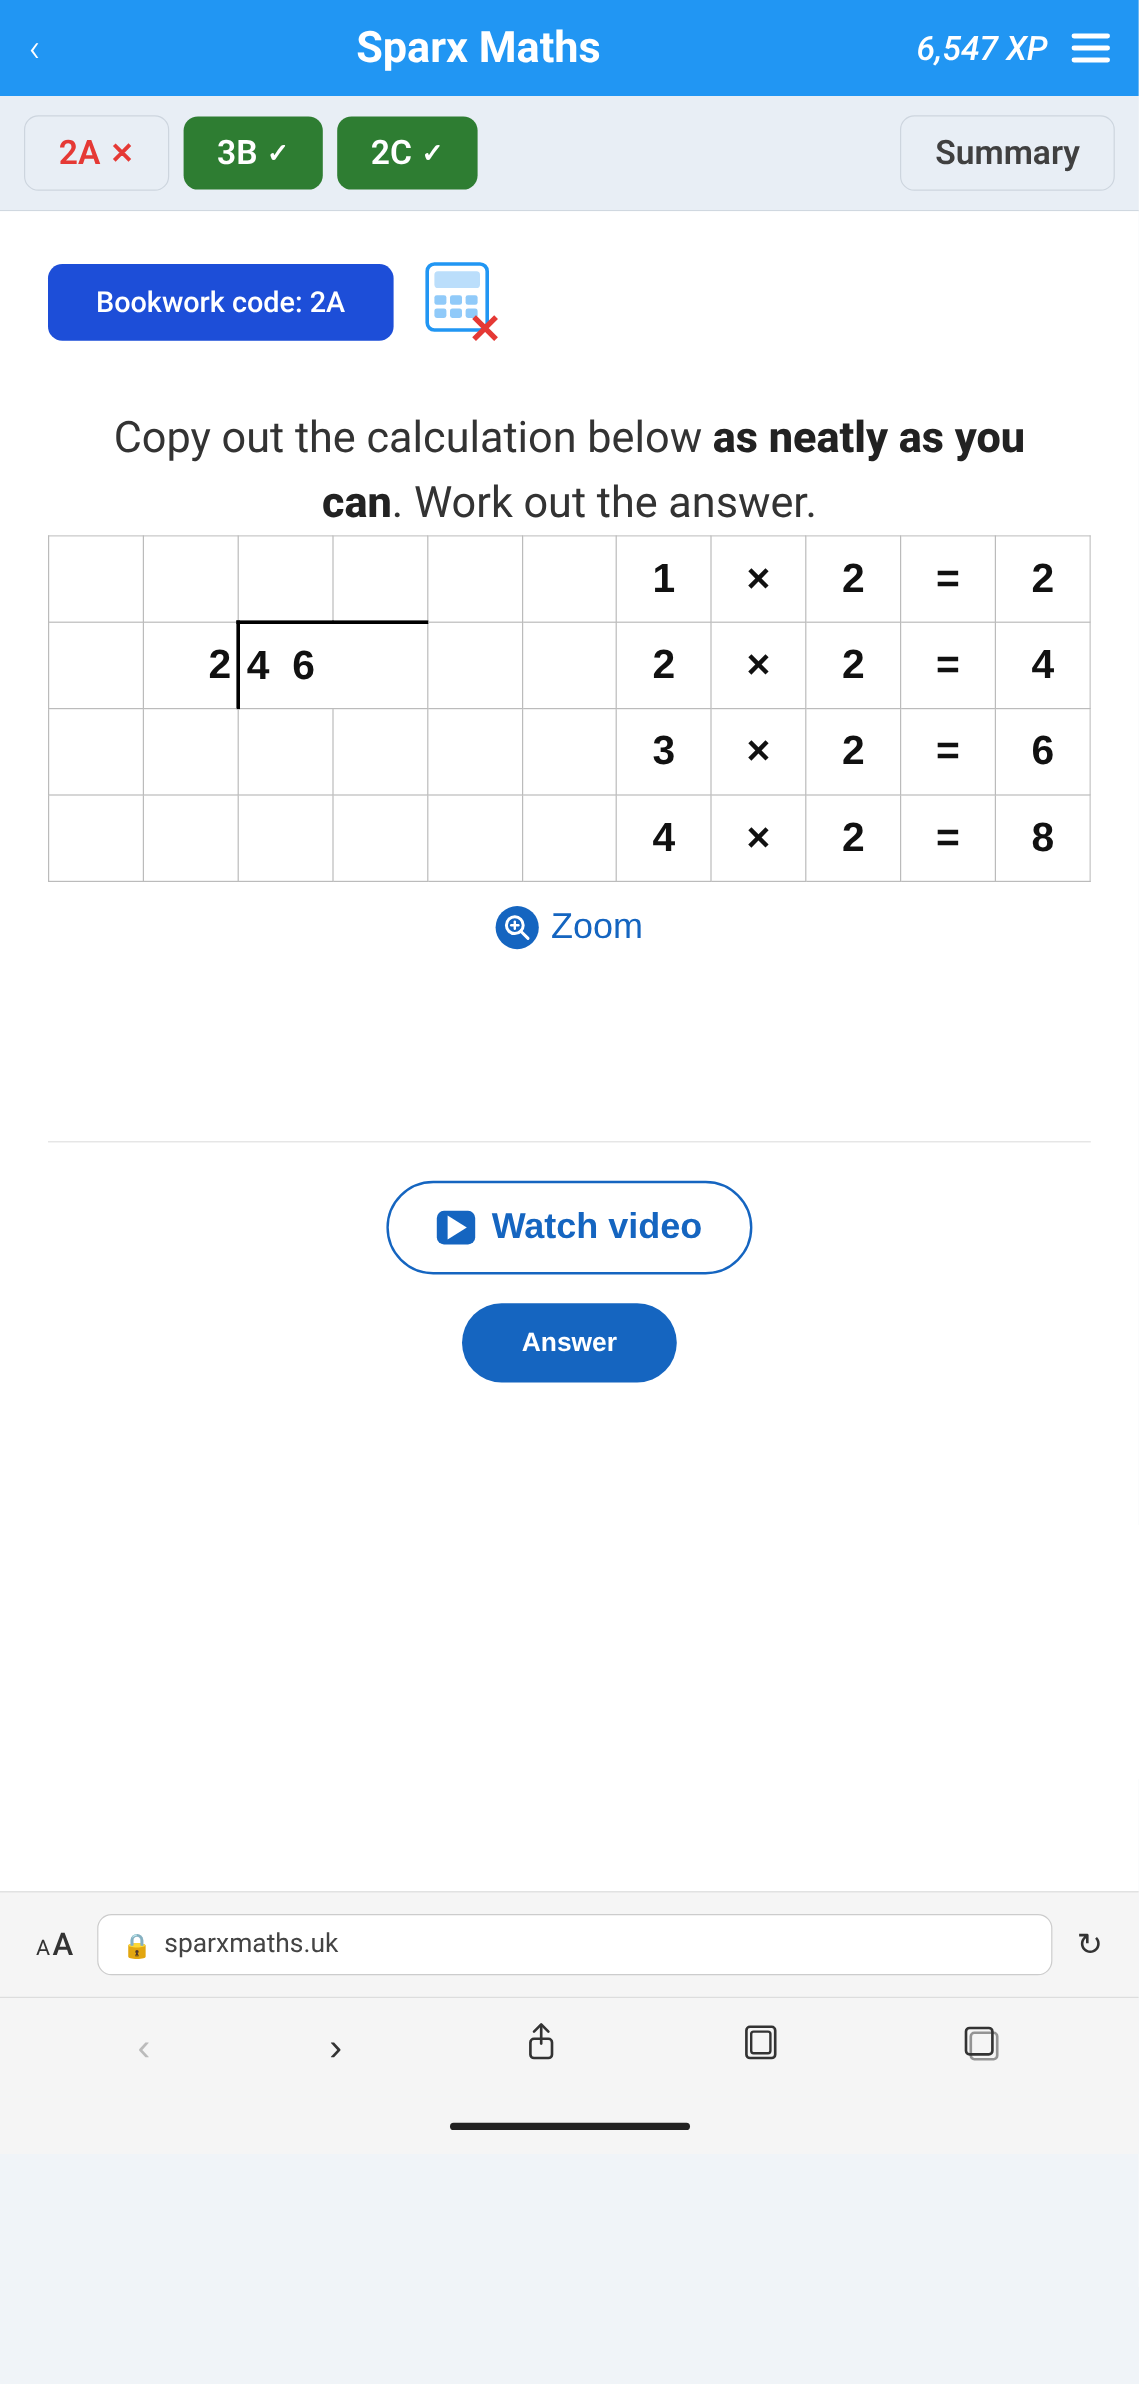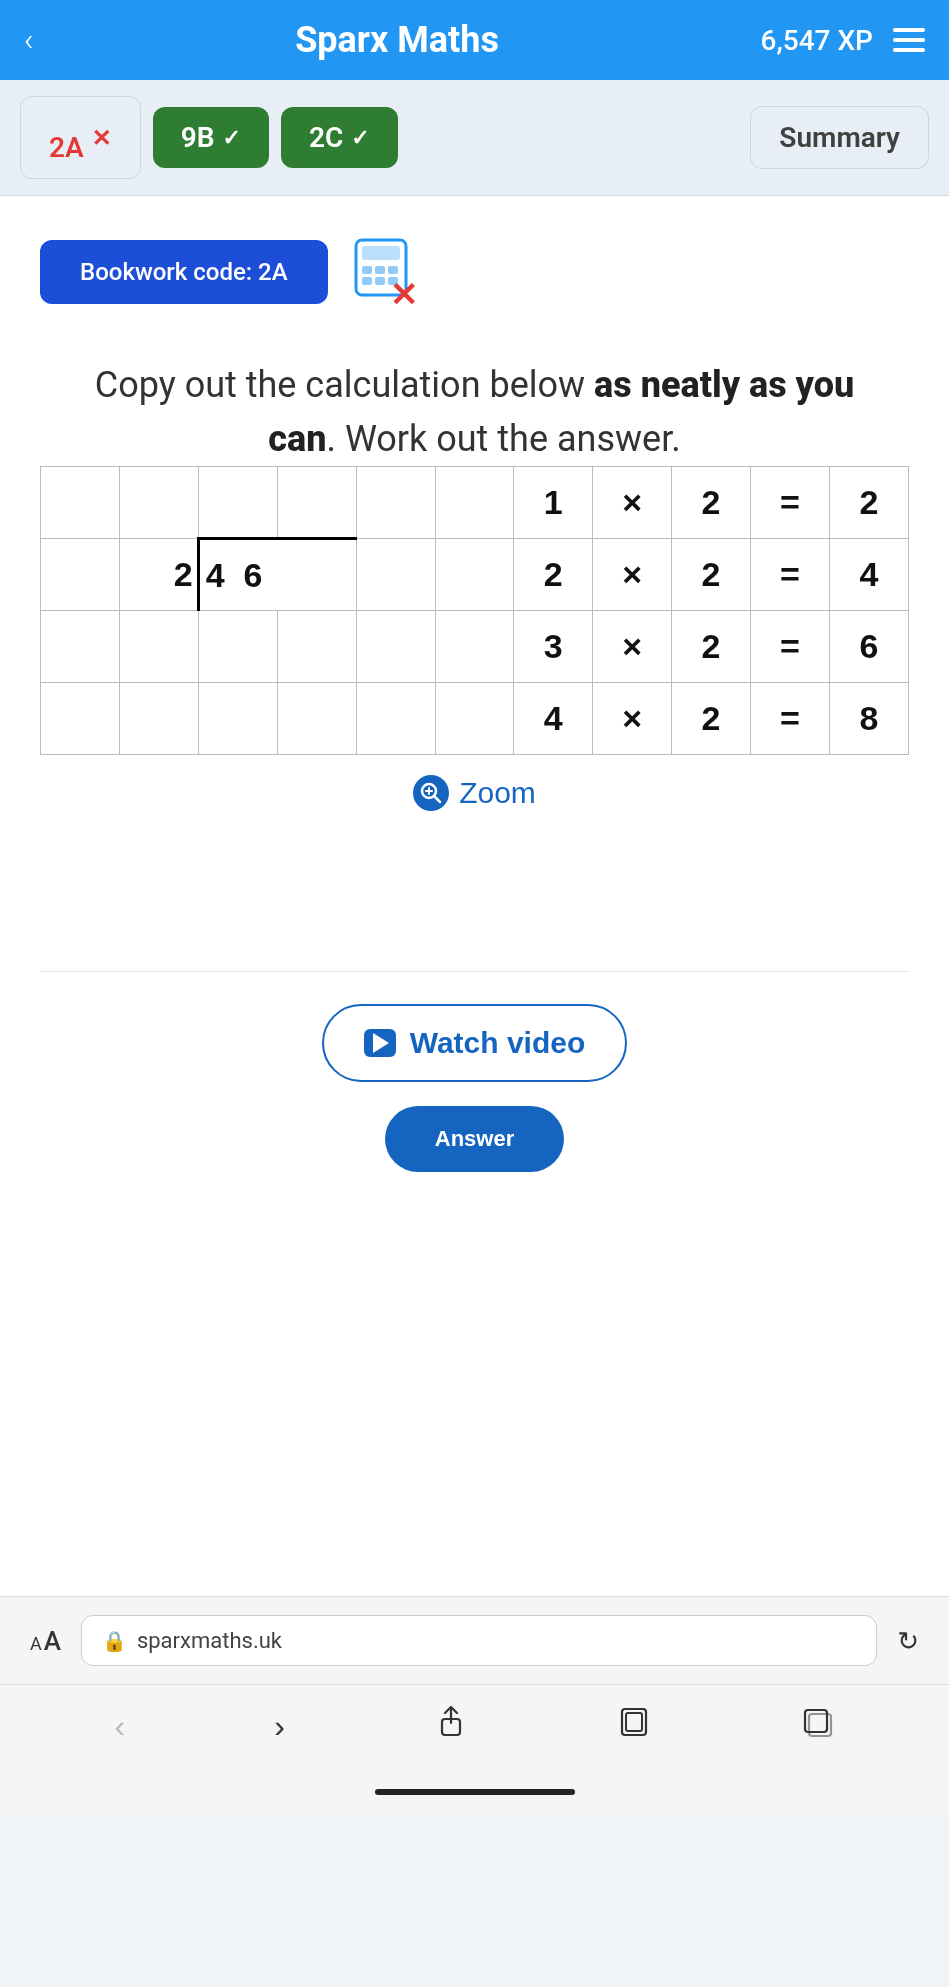--- a/index.html
+++ b/index.html
@@ -35,20 +35,21 @@
       font-size: 36px;
       font-weight: bold;
       color: white;
       text-align: center;
     }
 
     .header-right {
       display: flex;
       align-items: center;
       gap: 20px;
+      font-style: italic;
     }
 
     .header-xp {
       font-size: 28px;
       color: white;
       font-weight: 500;
     }
 
     .header-menu {
       display: flex;
@@ -85,21 +86,21 @@
       gap: 8px;
       cursor: pointer;
     }
 
     .tab-2a {
       background: #e8eef5;
       color: #e53935;
       border: 1px solid #cdd5de;
     }
 
-    .tab-2a .tab-label { color: #e53935; margin-top: 20px; }
+    .tab-2a .tab-label { color: #e53935; }
     .tab-2a .tab-icon { color: #e53935; font-size: 24px; }
 
     .tab-2b {
       background: #2e7d32;
       color: white;
     }
 
     .tab-2c {
       background: #2e7d32;
       color: white;
@@ -352,21 +353,21 @@
     </div>
   </div>
 </div>
 
 <div class="tab-bar">
   <div class="tab tab-2a">
     <span class="tab-label">2A</span>
     <span class="tab-icon">✕</span>
   </div>
   <div class="tab tab-2b">
-    <span>9B</span>
+    <span>3B</span>
     <span class="tab-check">✓</span>
   </div>
   <div class="tab tab-2c">
     <span>2C</span>
     <span class="tab-check">✓</span>
   </div>
   <div class="tab tab-summary">
     <span>Summary</span>
   </div>
 </div>

